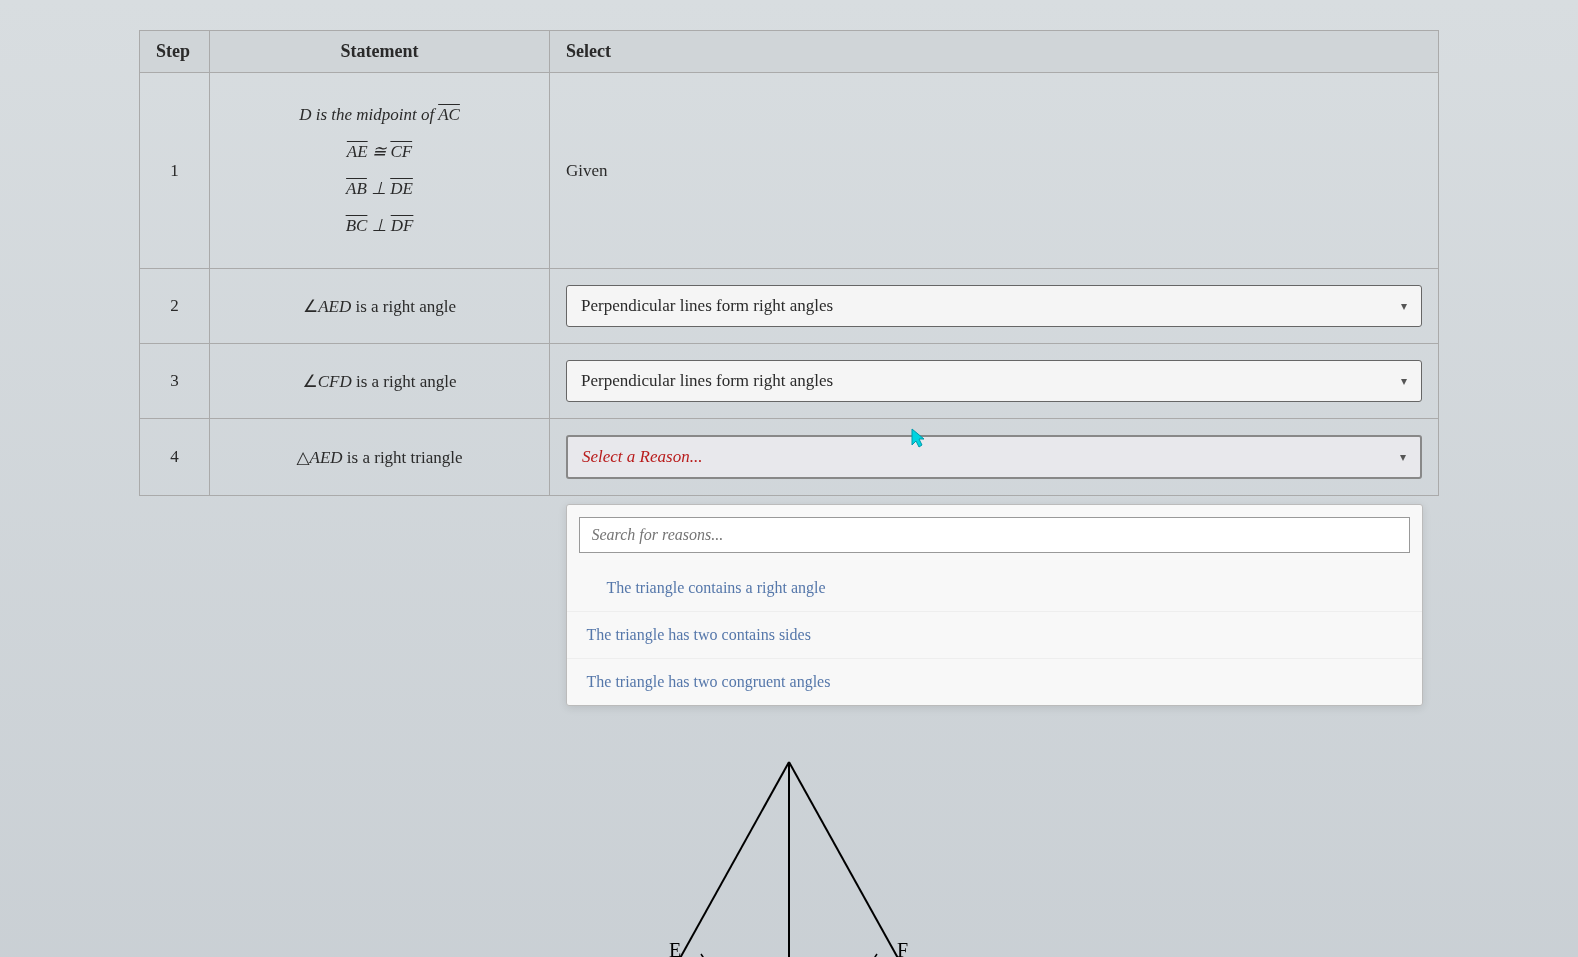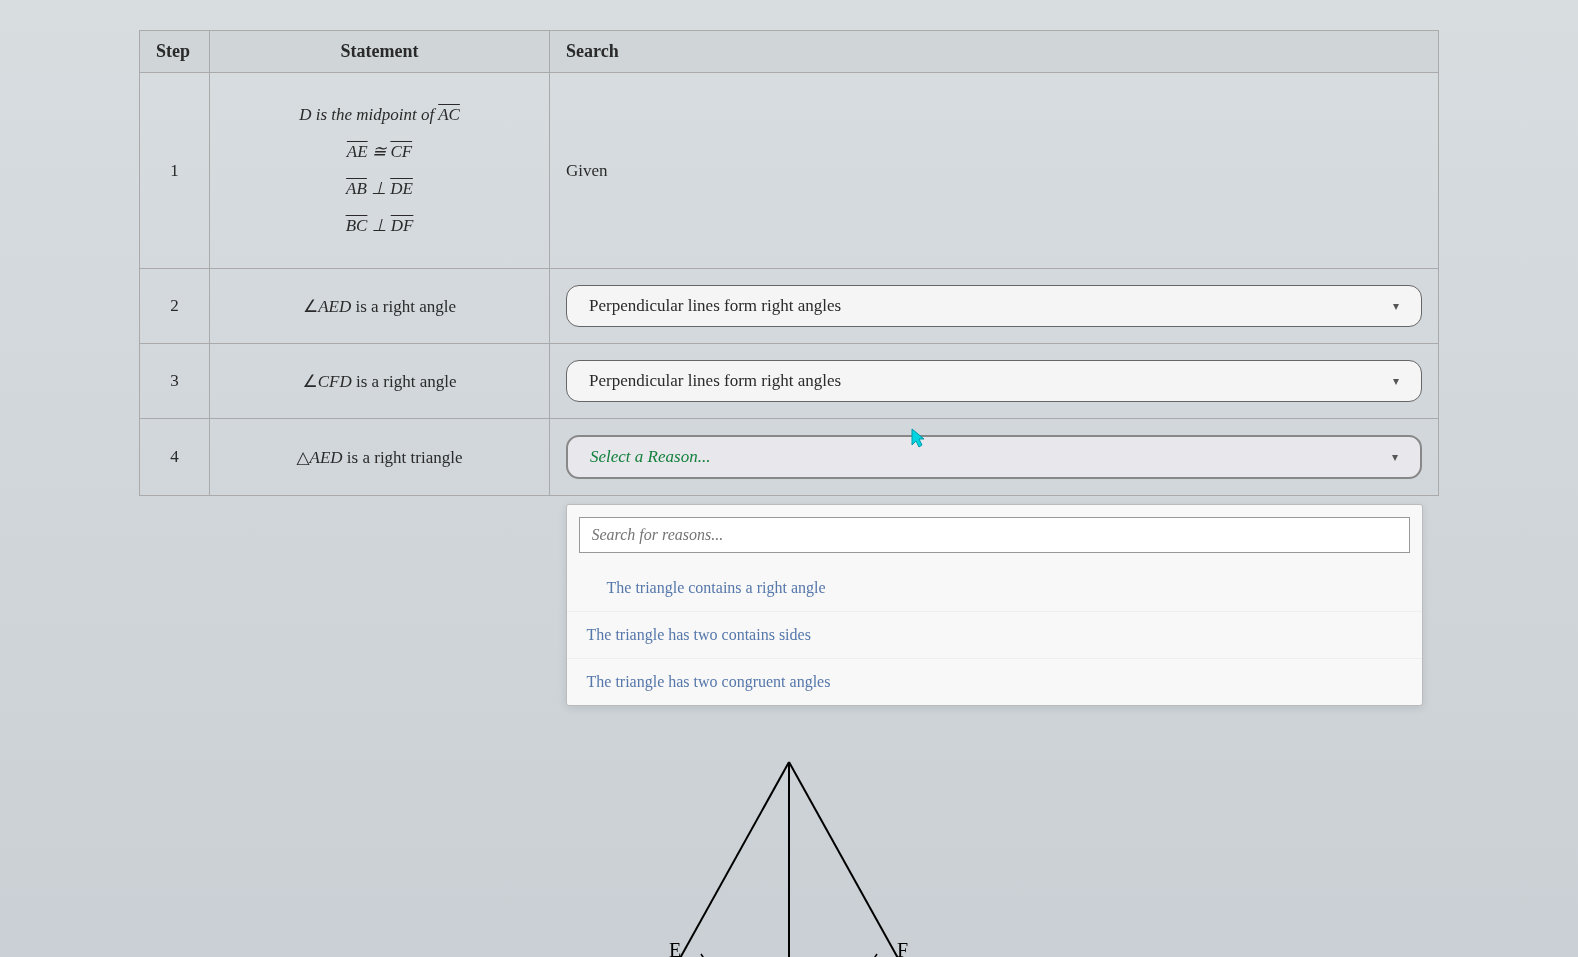--- a/index.html
+++ b/index.html
@@ -64,39 +64,39 @@
       font-style: italic;
     }
     
     .overline {
       text-decoration: overline;
       font-style: italic;
     }
     
     .reason-select {
       width: 100%;
-      padding: 10px 22px;
+      padding: 10px 14px;
       font-size: 17px;
       font-family: Georgia, serif;
       background: #f5f5f5;
       border: 1px solid #666;
-      border-radius: 13px;
+      border-radius: 3px;
       cursor: pointer;
       display: flex;
       justify-content: space-between;
       align-items: center;
     }
     
     .reason-select.active {
       background: #e8e8ec;
       border: 2px solid #888;
     }
     
     .placeholder {
-      color: #15803d;
+      color: #b91c1c;
       font-style: italic;
     }
     
     .caret {
       font-size: 12px;
       color: #555;
     }
     
     .reason-text {
       padding: 0;
@@ -167,21 +167,21 @@
     }
   </style>
 </head>
 <body>
 
 <table class="proof-table">
   <thead>
     <tr>
       <th>Step</th>
       <th>Statement</th>
-      <th>Search</th>
+      <th>Select</th>
     </tr>
   </thead>
   <tbody>
 
     <tr>
       <td>1</td>
       <td class="statement-cell">
         <span class="statement-line"><i>D</i> is the midpoint of <span class="overline">AC</span></span>
         <span class="statement-line"><span class="overline">AE</span> ≅ <span class="overline">CF</span></span>
         <span class="statement-line"><span class="overline">AB</span> ⊥ <span class="overline">DE</span></span>

